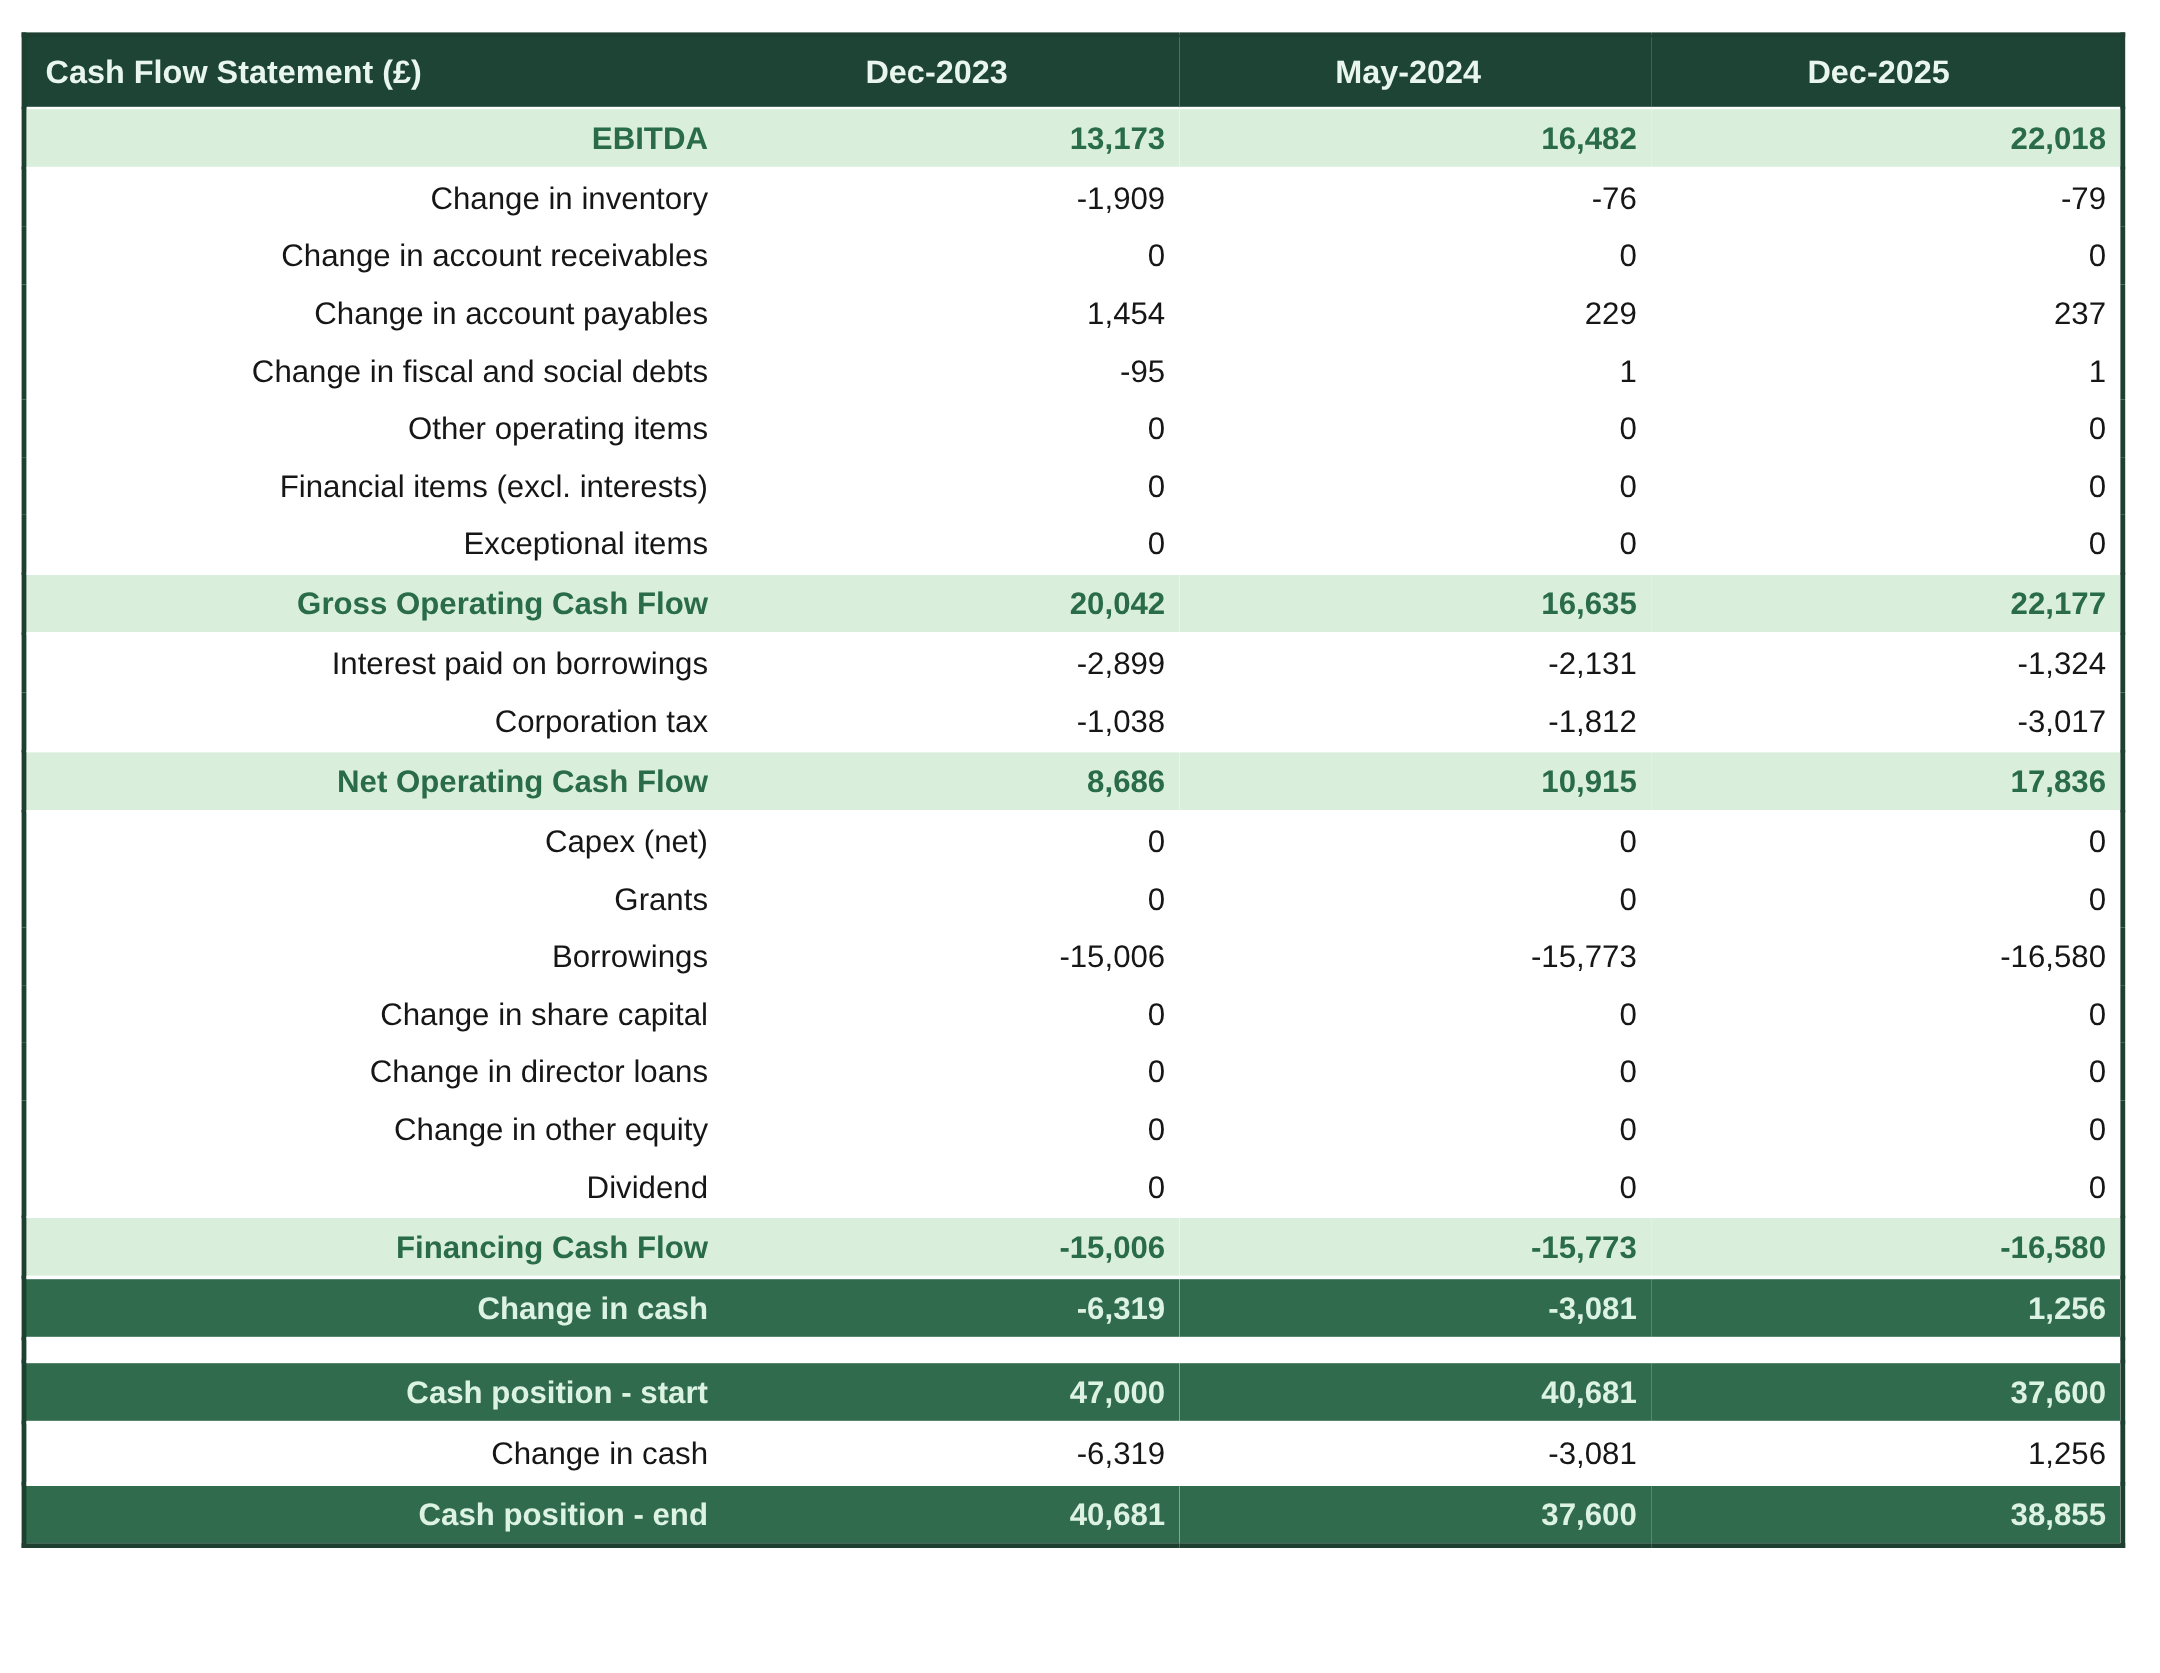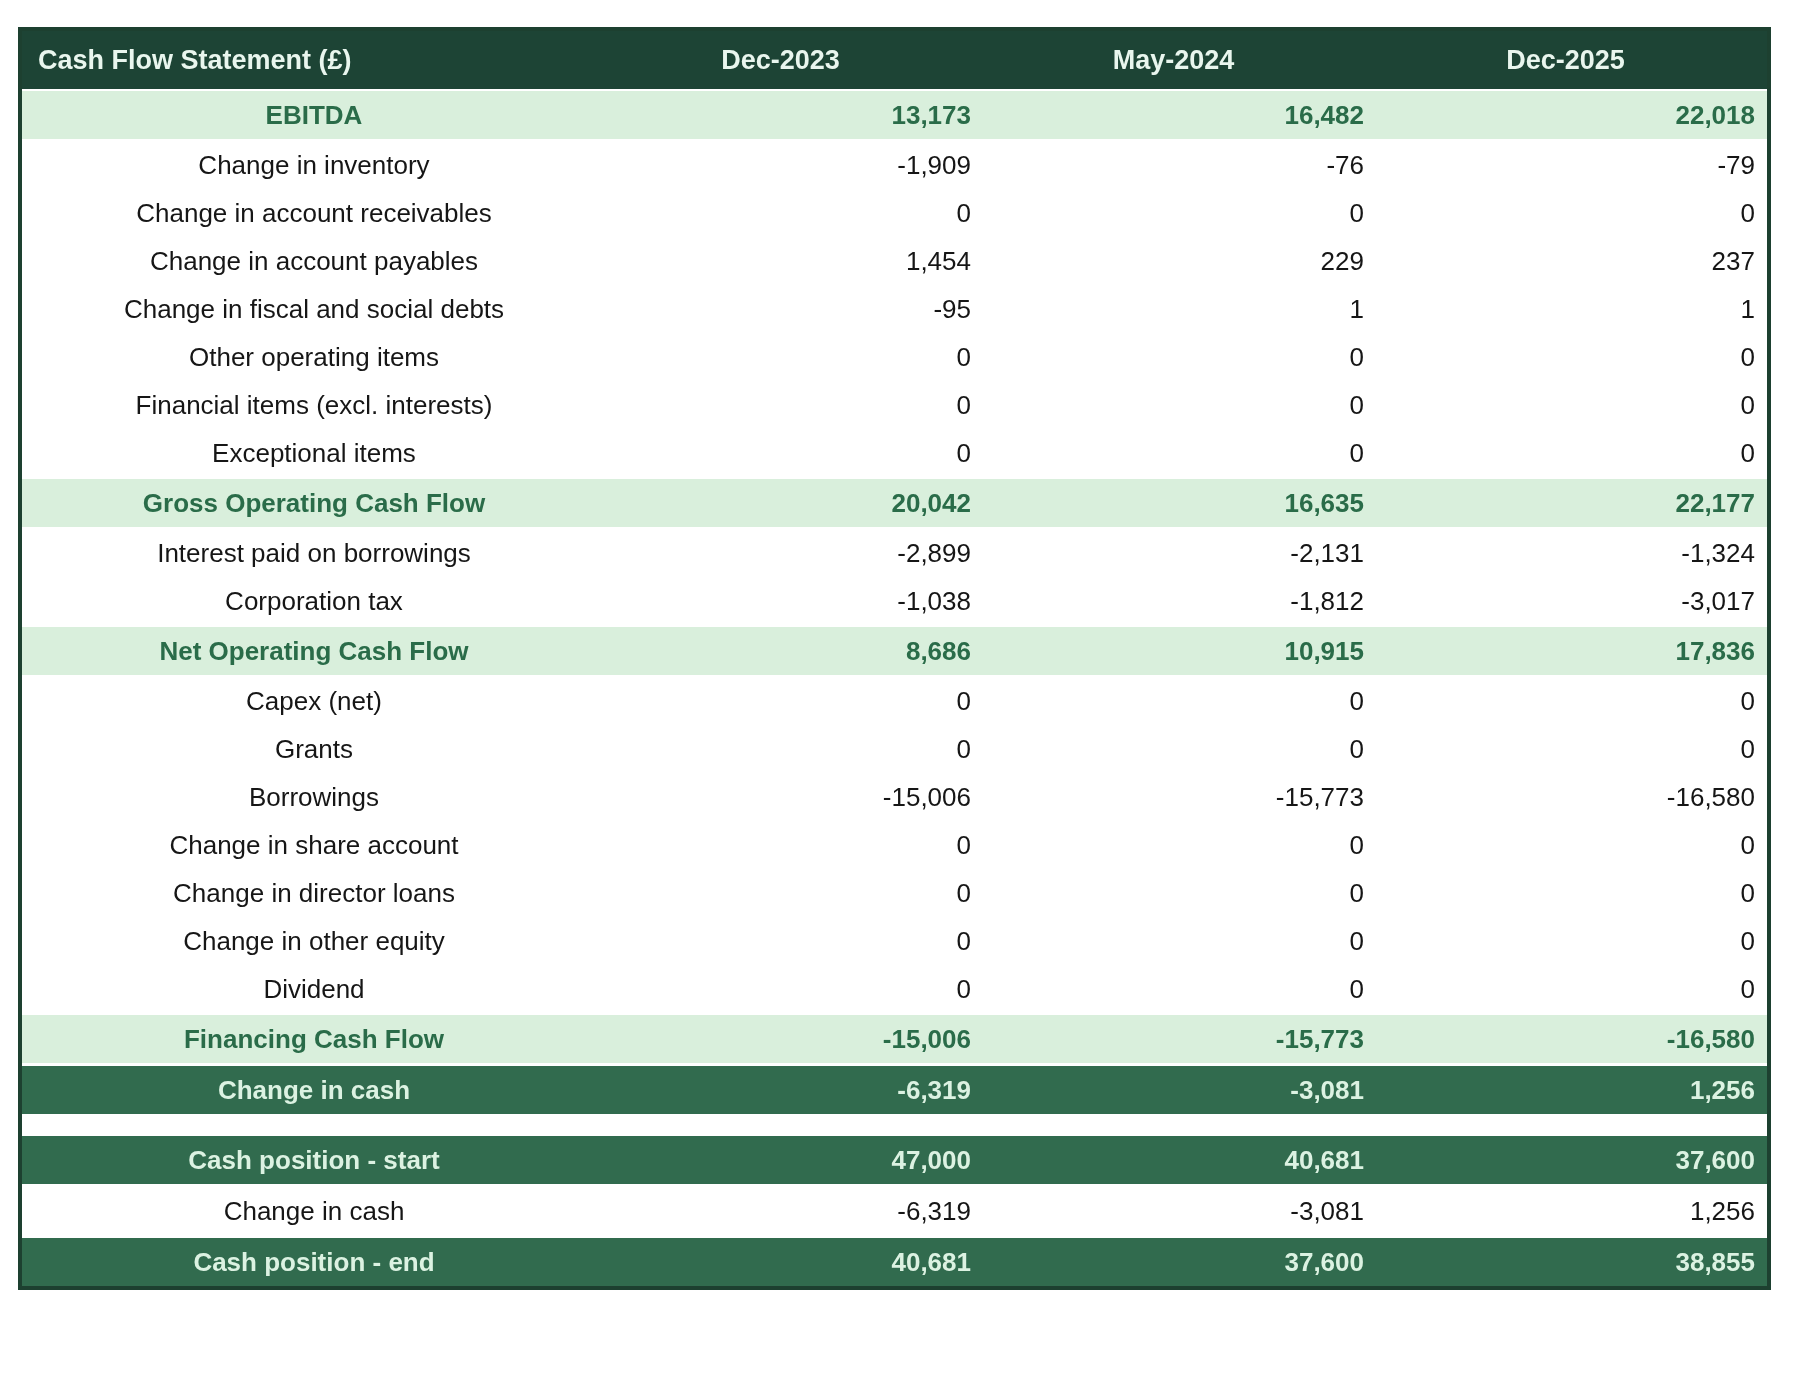--- a/index.html
+++ b/index.html
@@ -40,21 +40,21 @@
     padding: 0 0 0 16px;
   }
 
   td {
     font-size: 26px;
     height: 48px;
     padding: 0;
     white-space: nowrap;
     overflow: hidden;
   }
-  td.label { text-align: center;  padding-left: 16px; margin-top: 15px; }
+  td.label { text-align: right;  padding-left: 16px; margin-top: 15px; }
   td.num   { text-align: right; padding-right: 12px; }
 
   tr.normal td {
     background: #ffffff;
     color: #161616;
     font-weight: normal;
   }
   tr.subtotal td {
     background: var(--subtotal-bg, #d9efdc);
     color: var(--subtotal-text, #2a6c49);
@@ -179,21 +179,21 @@
           <td class="num">0</td>
           <td class="num">0</td>
         </tr>
         <tr class="normal">
           <td class="label">Borrowings</td>
           <td class="num">-15,006</td>
           <td class="num">-15,773</td>
           <td class="num">-16,580</td>
         </tr>
         <tr class="normal">
-          <td class="label">Change in share account</td>
+          <td class="label">Change in share capital</td>
           <td class="num">0</td>
           <td class="num">0</td>
           <td class="num">0</td>
         </tr>
         <tr class="normal">
           <td class="label">Change in director loans</td>
           <td class="num">0</td>
           <td class="num">0</td>
           <td class="num">0</td>
         </tr>

